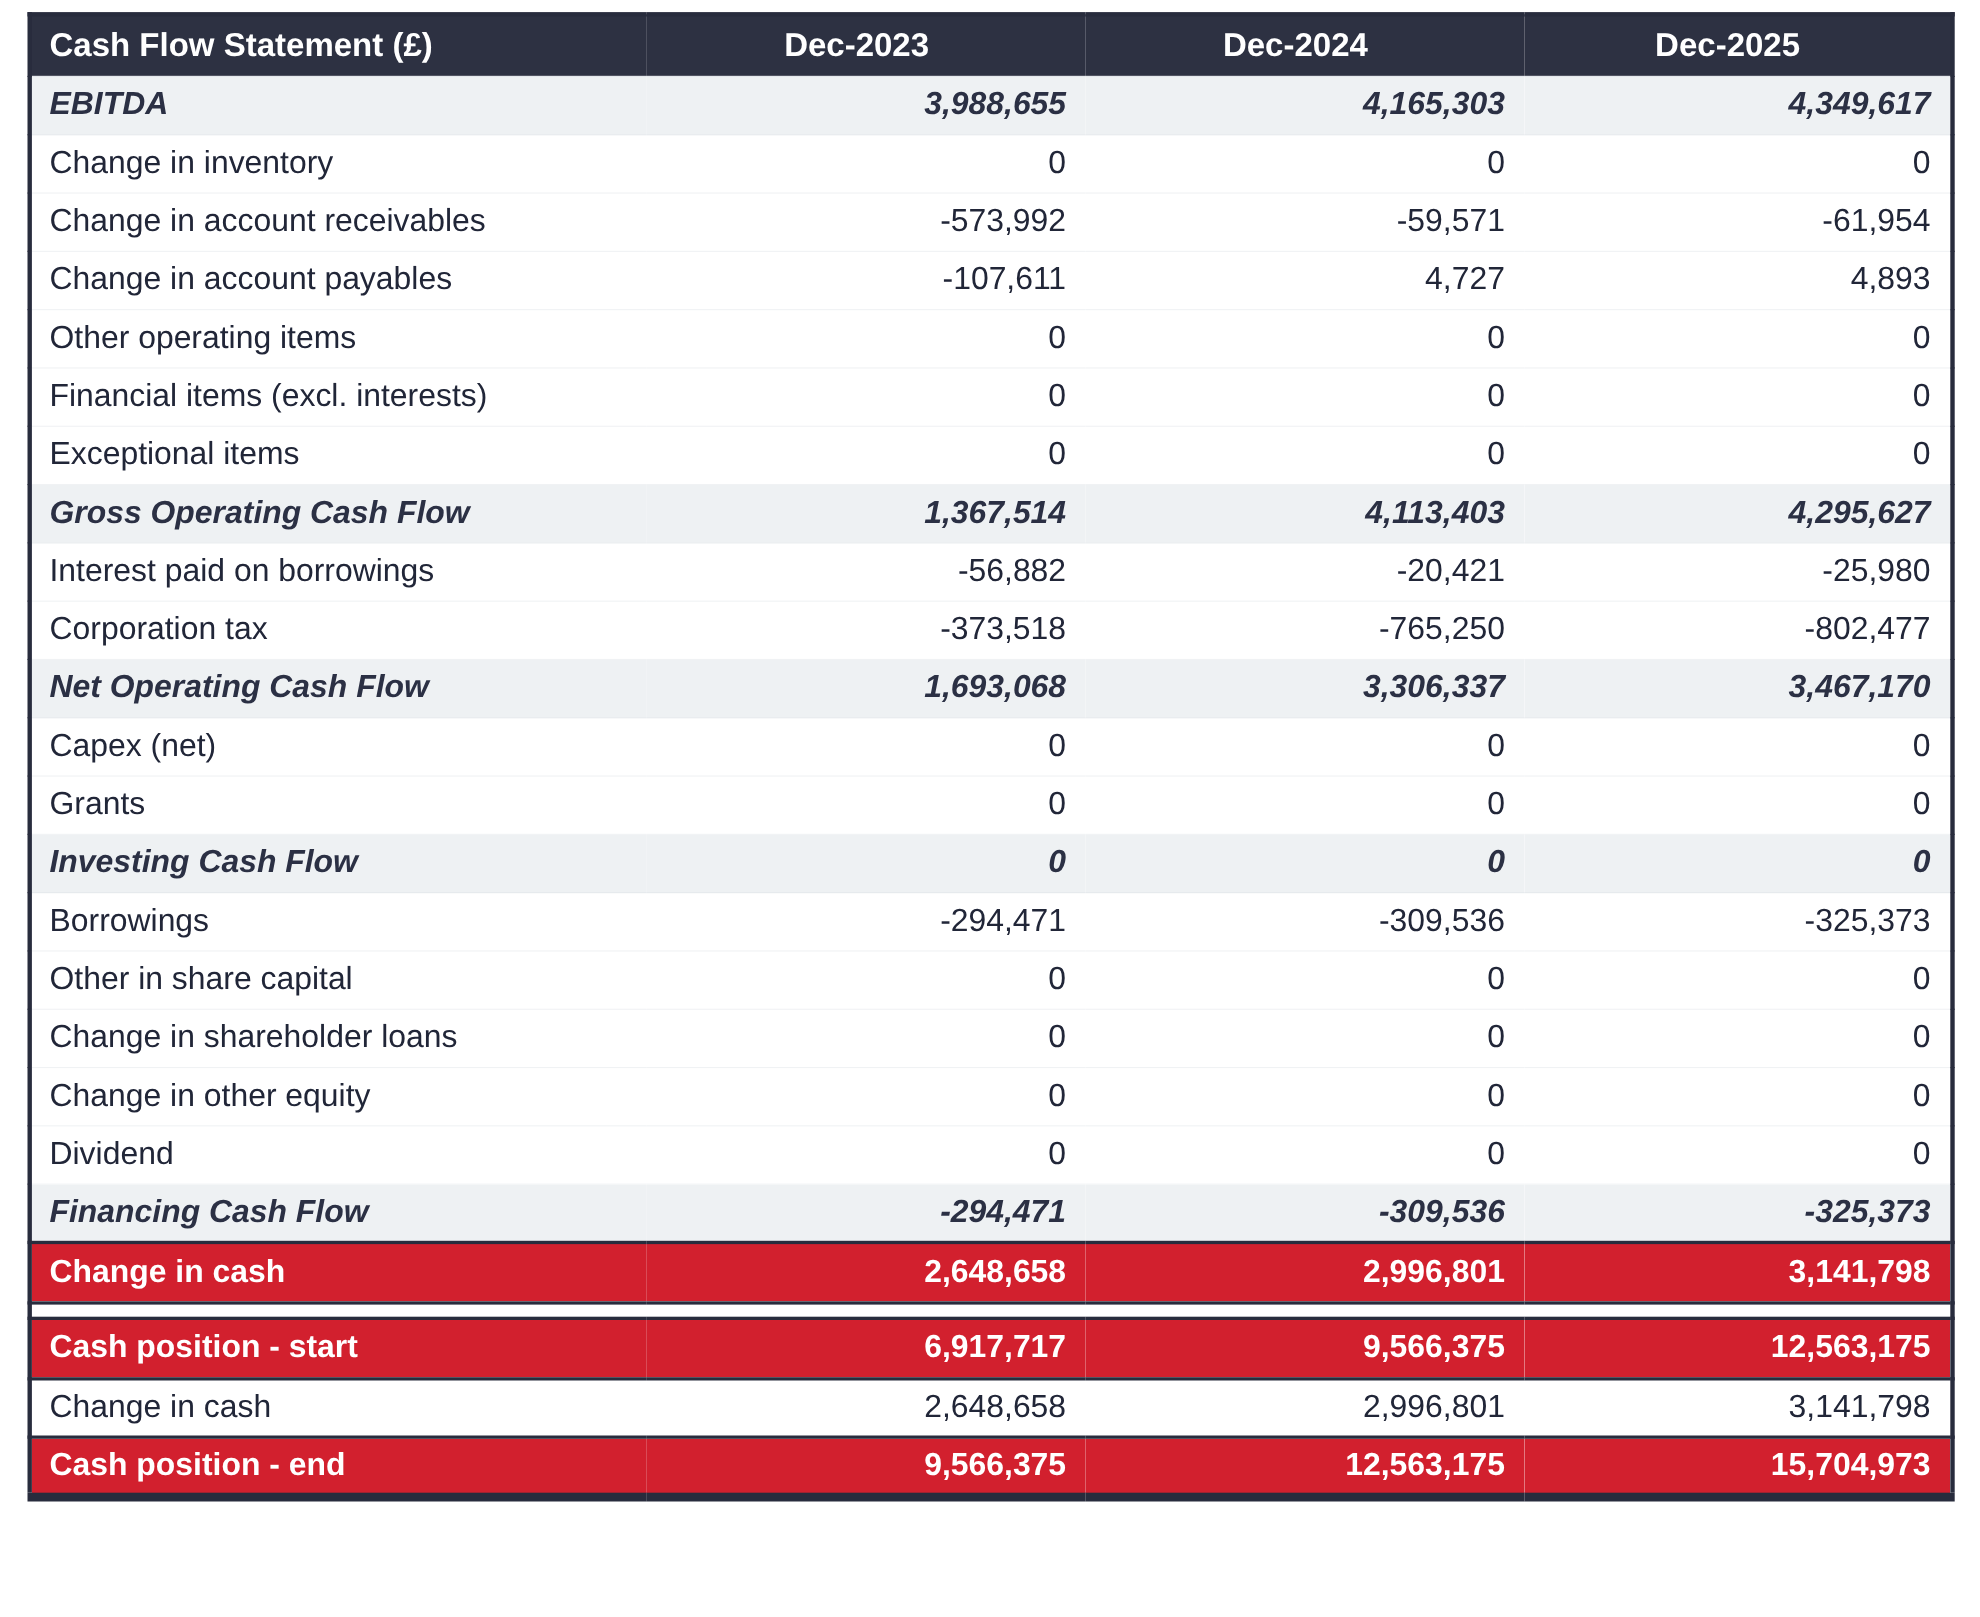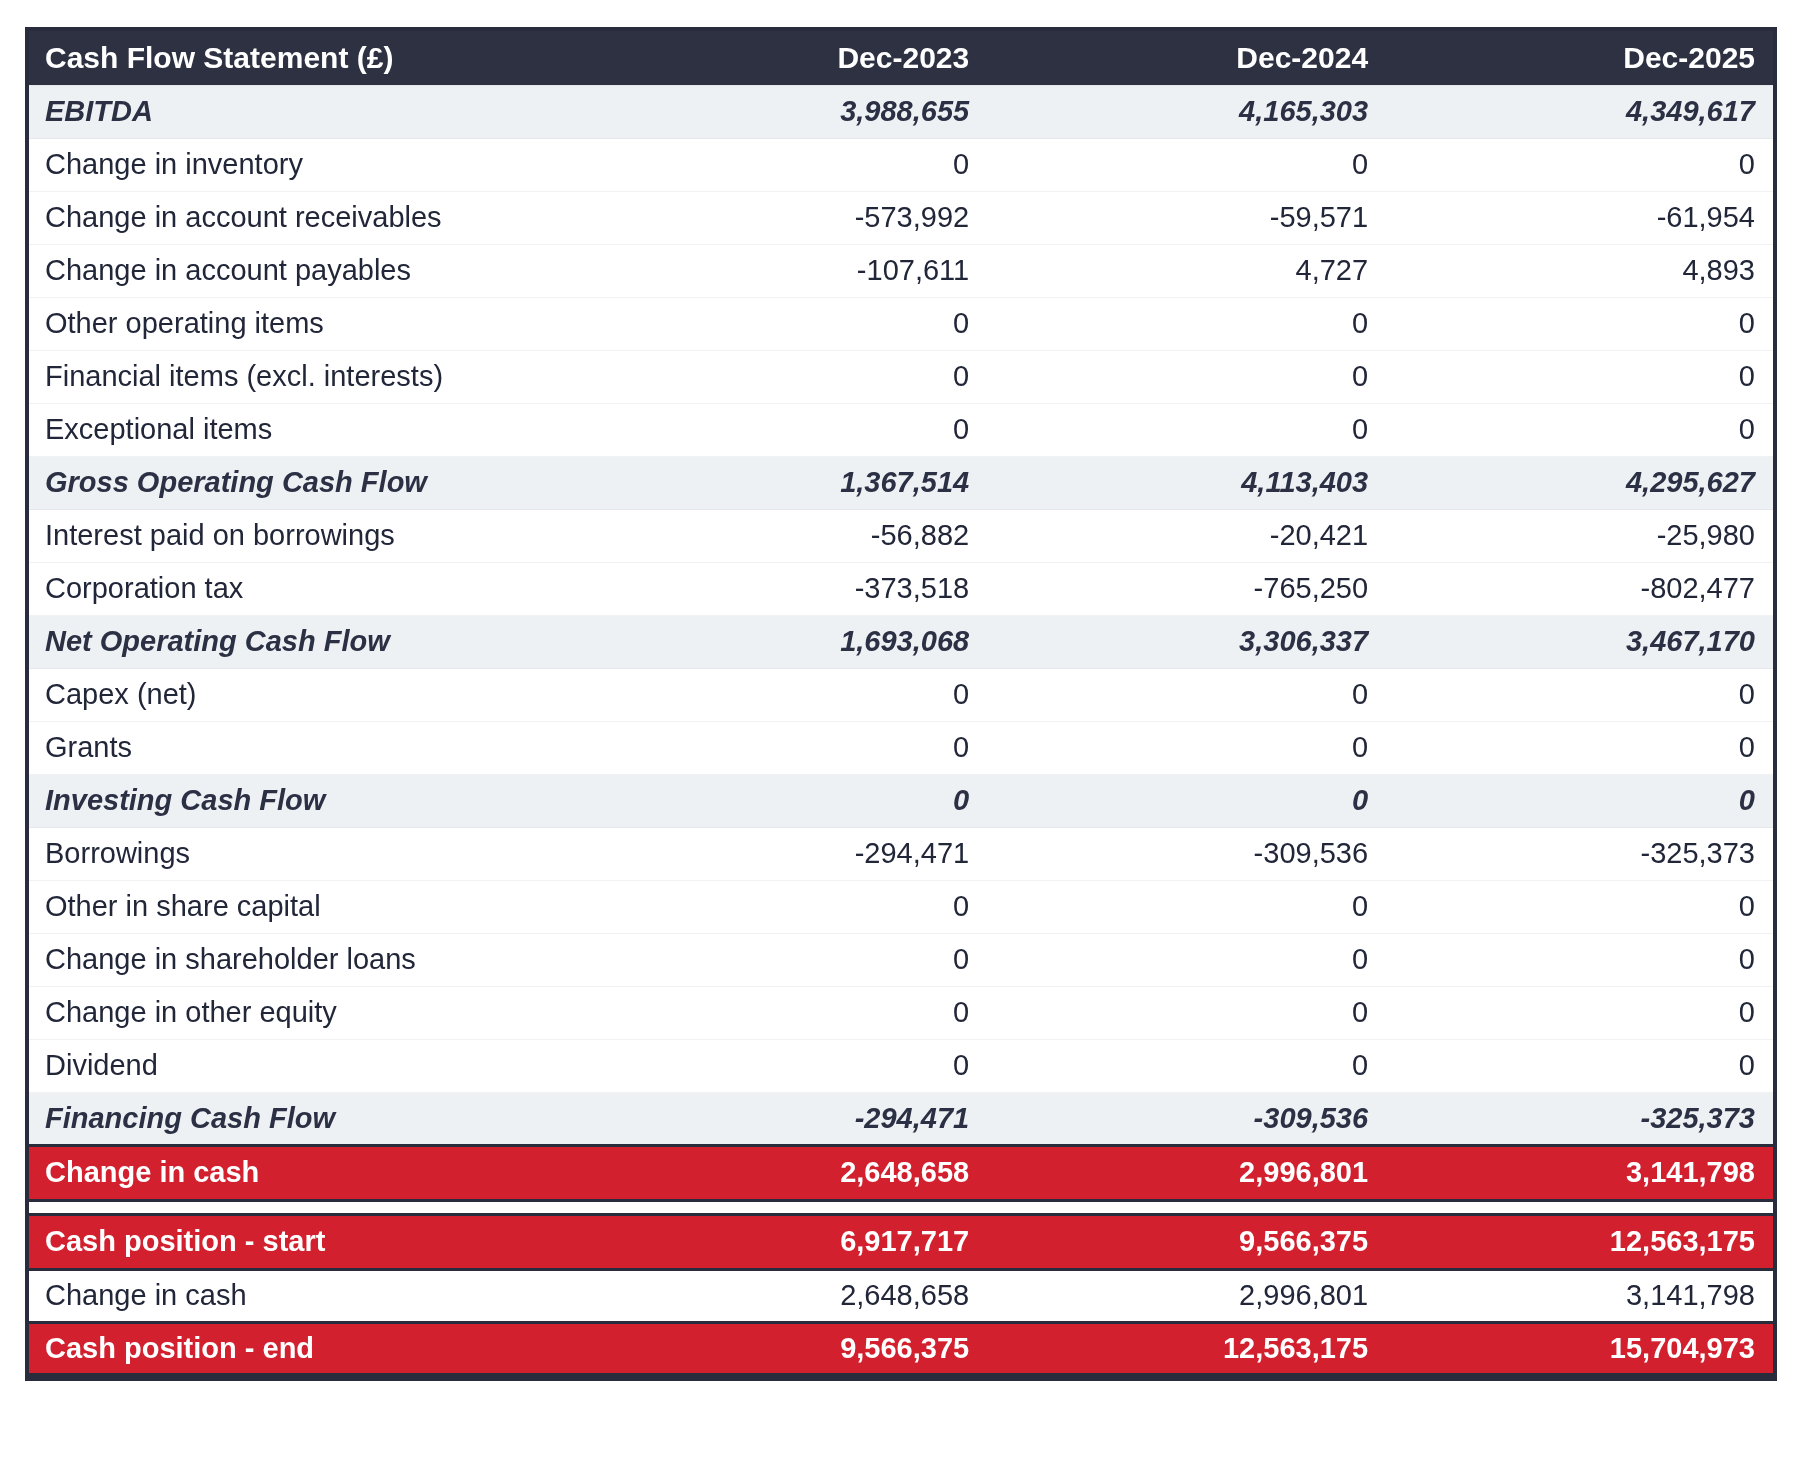--- a/index.html
+++ b/index.html
@@ -4,21 +4,21 @@
 <style>
   * { margin: 0; padding: 0; box-sizing: border-box; }
   html, body {
     width: 1800px; height: 1470px;
     background: #ffffff;
     font-family: "Liberation Sans", "DejaVu Sans", sans-serif;
     overflow: hidden;
   }
   .table-wrap {
     position: absolute;
-    left: 25px; top: 27px;
+    left: 25px; top: 11px;
     width: 1752px;
   }
   table.cashflow {
     width: 100%;
     border-collapse: collapse;
     table-layout: fixed;
     border-left: 4px solid var(--border-dark);
     border-right: 4px solid var(--border-dark);
     border-top: 4px solid var(--border-dark);
     border-bottom: 8px solid var(--border-dark);
@@ -26,21 +26,21 @@
   thead th {
     background: var(--header-bg);
     color: var(--header-text);
     font-size: 30px;
     font-weight: 700;
     height: 56px;
     vertical-align: middle;
     white-space: nowrap;
   }
   th.col-label { text-align: left; padding-left: 16px; }
-  th.col-year  { text-align: right; padding-right: 18px; }
+  th.col-year  { padding-right: 18px; }
 
   td {
     font-size: 29px;
     height: 53px;
     vertical-align: middle;
     white-space: nowrap;
     overflow: hidden;
   }
   td.cell-label { text-align: left; padding-left: 16px; }
   td.cell-value { text-align: right; padding-right: 18px; }

